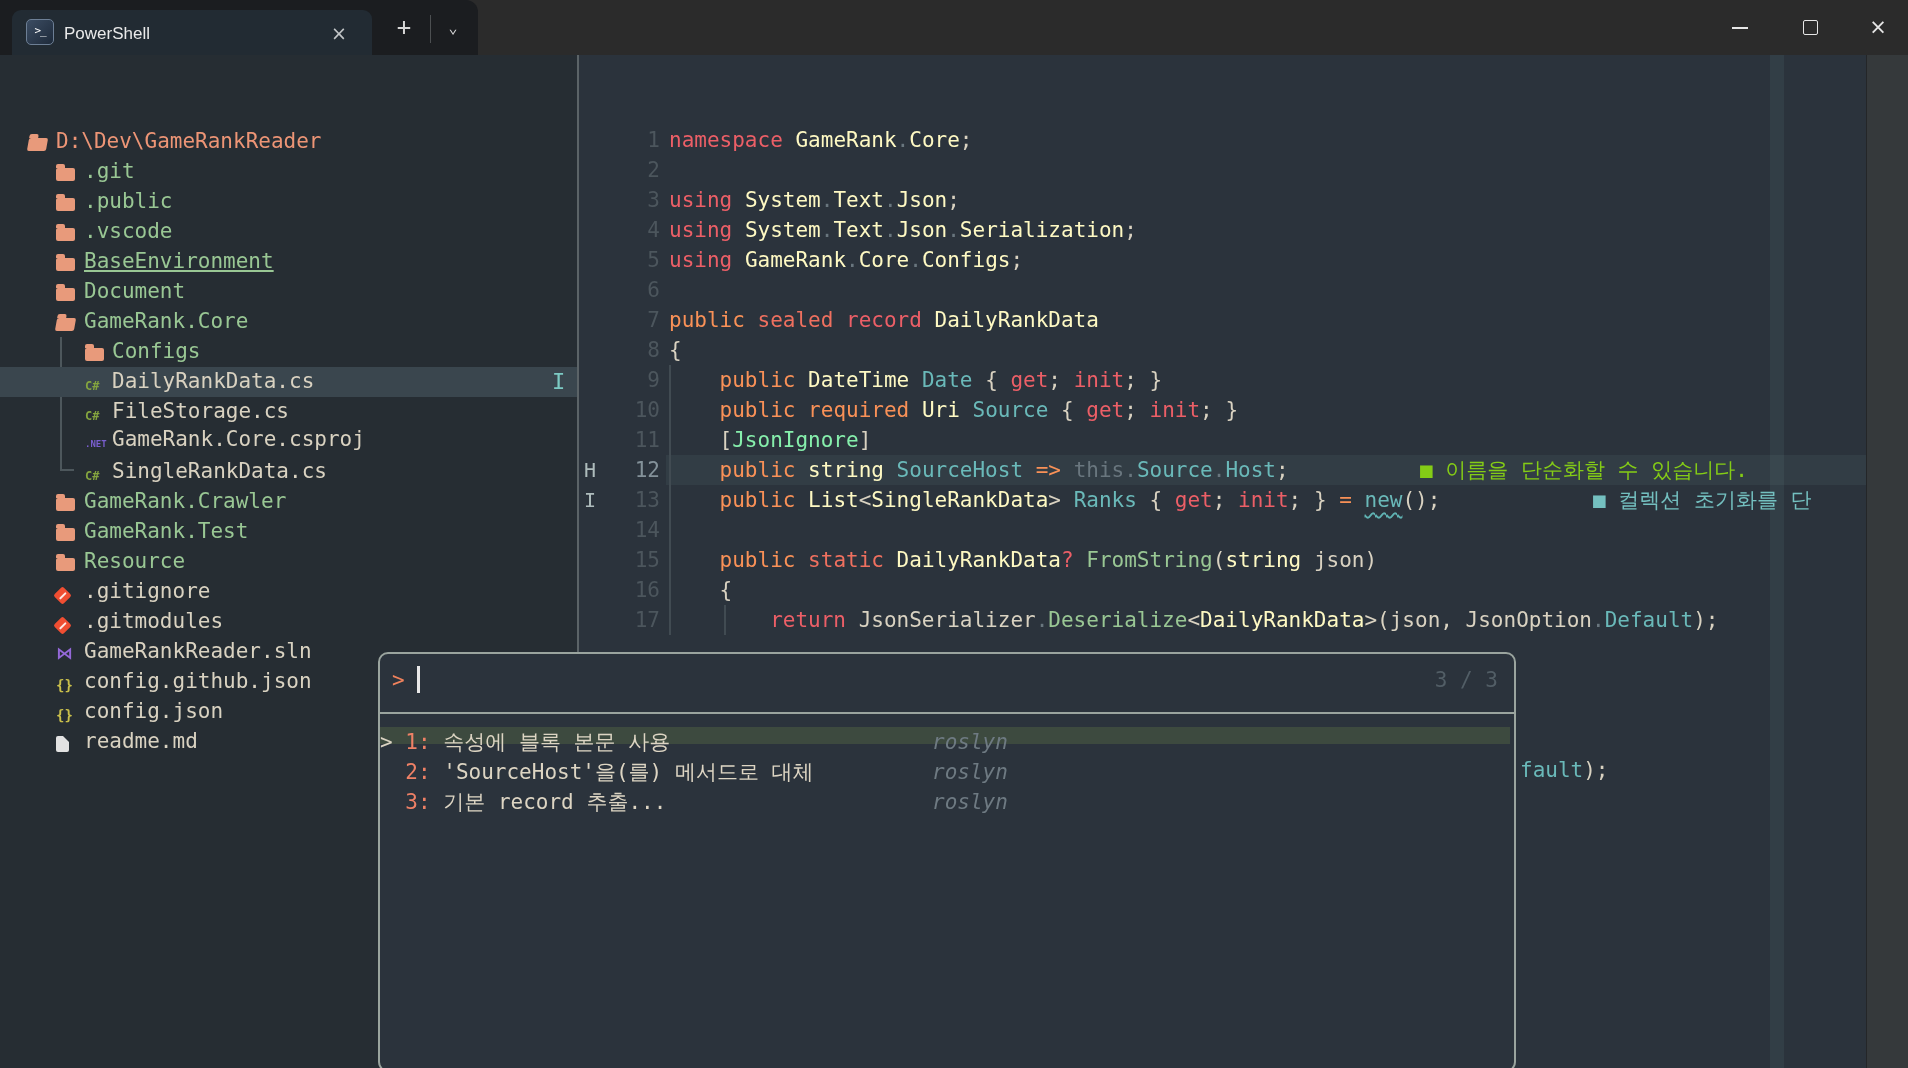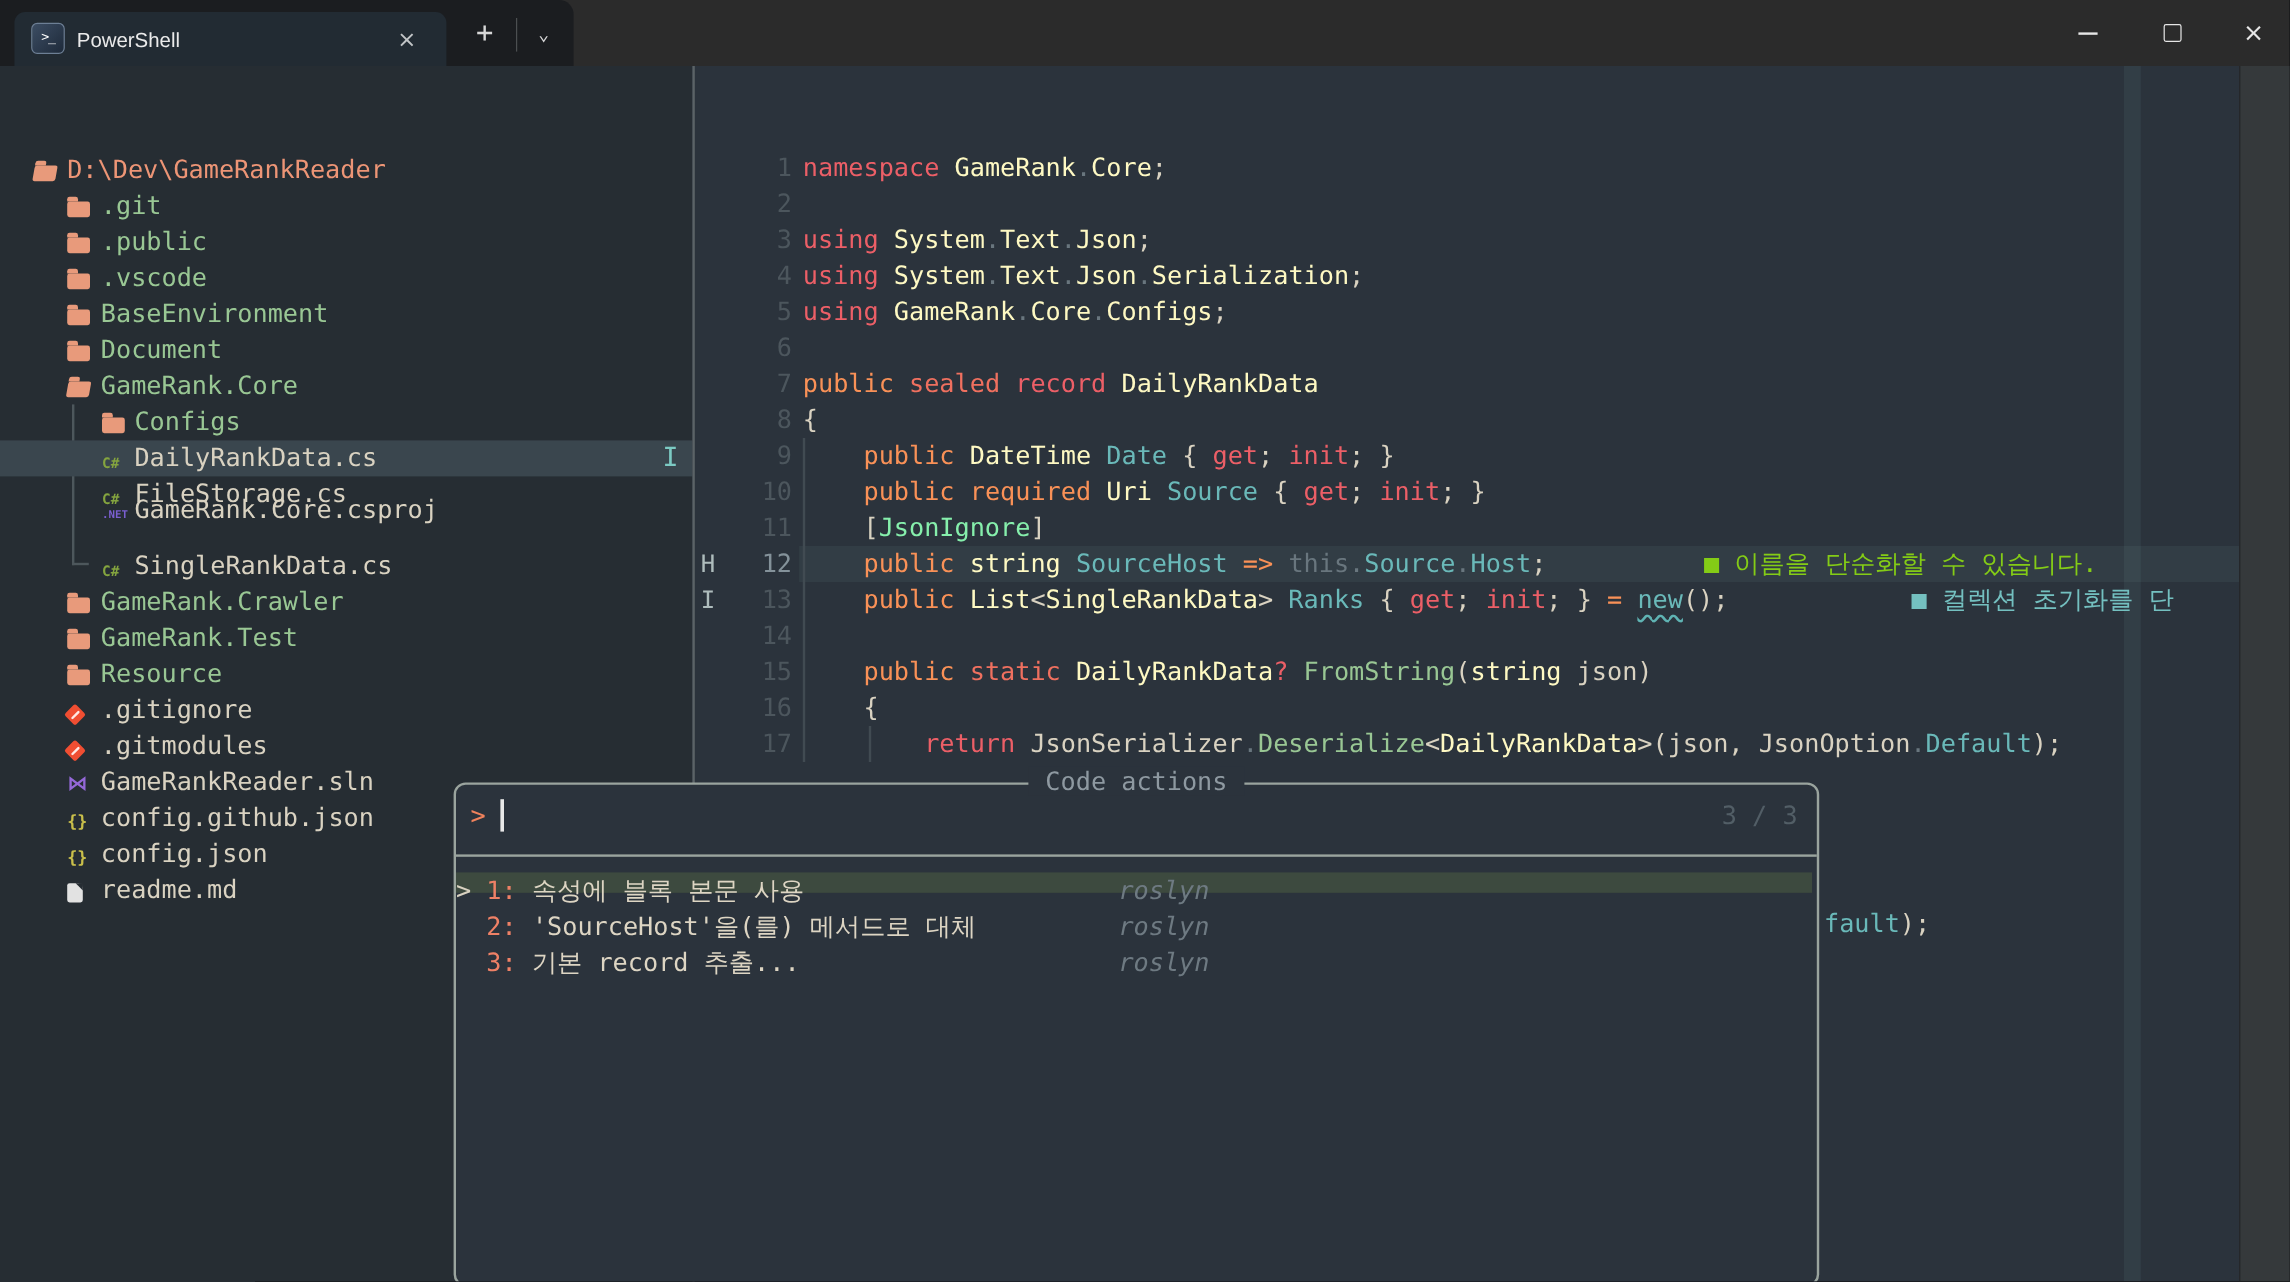--- a/index.html
+++ b/index.html
@@ -114,21 +114,21 @@
           <div class="tree-row" style="top: 132px;">
             <span class="ic ic-folder" style="left: 56px;"></span>
             <span class="tree-label tt-folder" style="left: 84px;">.public</span>
           </div>
           <div class="tree-row" style="top: 162px;">
             <span class="ic ic-folder" style="left: 56px;"></span>
             <span class="tree-label tt-folder" style="left: 84px;">.vscode</span>
           </div>
           <div class="tree-row" style="top: 192px;">
             <span class="ic ic-folder" style="left: 56px;"></span>
-            <span class="tree-label tt-folder" style="left: 84px;">BaseEnvironment</span>
+            <span class="tree-label tt-folder" style="left: 84px; text-decoration: underline;">BaseEnvironment</span>
           </div>
           <div class="tree-row" style="top: 222px;">
             <span class="ic ic-folder" style="left: 56px;"></span>
             <span class="tree-label tt-folder" style="left: 84px;">Document</span>
           </div>
           <div class="tree-row" style="top: 252px;">
             <span class="ic ic-folder open" style="left: 56px;"></span>
             <span class="tree-label tt-folder" style="left: 84px;">GameRank.Core</span>
           </div>
           <div class="tree-row" style="top: 282px;">
@@ -137,21 +137,21 @@
           </div>
           <div class="tree-row sel" style="top: 312px;">
             <span class="ic ic-txt ic-csharp" style="left: 85px;">C#</span>
             <span class="tree-label tt-file" style="left: 112px;">DailyRankData.cs</span>
             <span class="tree-cursor">I</span>
           </div>
           <div class="tree-row" style="top: 342px;">
             <span class="ic ic-txt ic-csharp" style="left: 85px;">C#</span>
             <span class="tree-label tt-file" style="left: 112px;">FileStorage.cs</span>
           </div>
-          <div class="tree-row" style="top: 356px;">
+          <div class="tree-row" style="top: 370px;">
             <span class="ic ic-txt ic-dotnet" style="left: 85px;">.NET</span>
             <span class="tree-label tt-file" style="left: 112px;">GameRank.Core.csproj</span>
           </div>
           <div class="tree-row" style="top: 402px;">
             <span class="ic ic-txt ic-csharp" style="left: 85px;">C#</span>
             <span class="tree-label tt-file" style="left: 112px;">SingleRankData.cs</span>
           </div>
           <div class="tree-row" style="top: 432px;">
             <span class="ic ic-folder" style="left: 56px;"></span>
             <span class="tree-label tt-folder" style="left: 84px;">GameRank.Crawler</span>
@@ -236,21 +236,20 @@
         <div class="codeline" style="top: 520px;"><span class="sc-c">    {</span></div>
         <div class="lnum" style="top: 550px;">17</div>
         <div class="iguide" style="top: 550px; left: 669px;"></div>
         <div class="iguide" style="top: 550px; left: 724.4px;"></div>
         <div class="codeline" style="top: 550px;"><span class="sc-c">        </span><span class="sc-r">return</span><span class="sc-c"> JsonSerializer</span><span class="sc-gy">.</span><span class="sc-g">Deserialize</span><span class="sc-c">&lt;</span><span class="sc-y">DailyRankData</span><span class="sc-c">&gt;(json, JsonOption</span><span class="sc-gy">.</span><span class="sc-t">Default</span><span class="sc-c">);</span></div>
       </div>
     <div id="colorcolumn"></div>
     <div id="code-tail"><span class="sc-t">fault</span><span class="sc-c">);</span></div>
 
     <div id="popup">
-      <div id="popup-title"><span>Code actions</span></div>
       <div id="popup-prompt">&gt;</div>
       <div id="popup-cursor"></div>
       <div id="popup-count">3 / 3</div>
       <div id="popup-divider"></div>
       <div id="popup-items">
           <div class="pitem sel" style="top: 73px;"><span class="pi-mark">&gt; </span><span class="pi-num">1: </span><span class="pi-text">속성에 블록 본문 사용</span><span class="pi-src">roslyn</span></div>
           <div class="pitem" style="top: 103px;"><span class="pi-mark">  </span><span class="pi-num">2: </span><span class="pi-text">'SourceHost'을(를) 메서드로 대체</span><span class="pi-src">roslyn</span></div>
           <div class="pitem" style="top: 133px;"><span class="pi-mark">  </span><span class="pi-num">3: </span><span class="pi-text">기본 record 추출...</span><span class="pi-src">roslyn</span></div>
         </div>
     </div>

